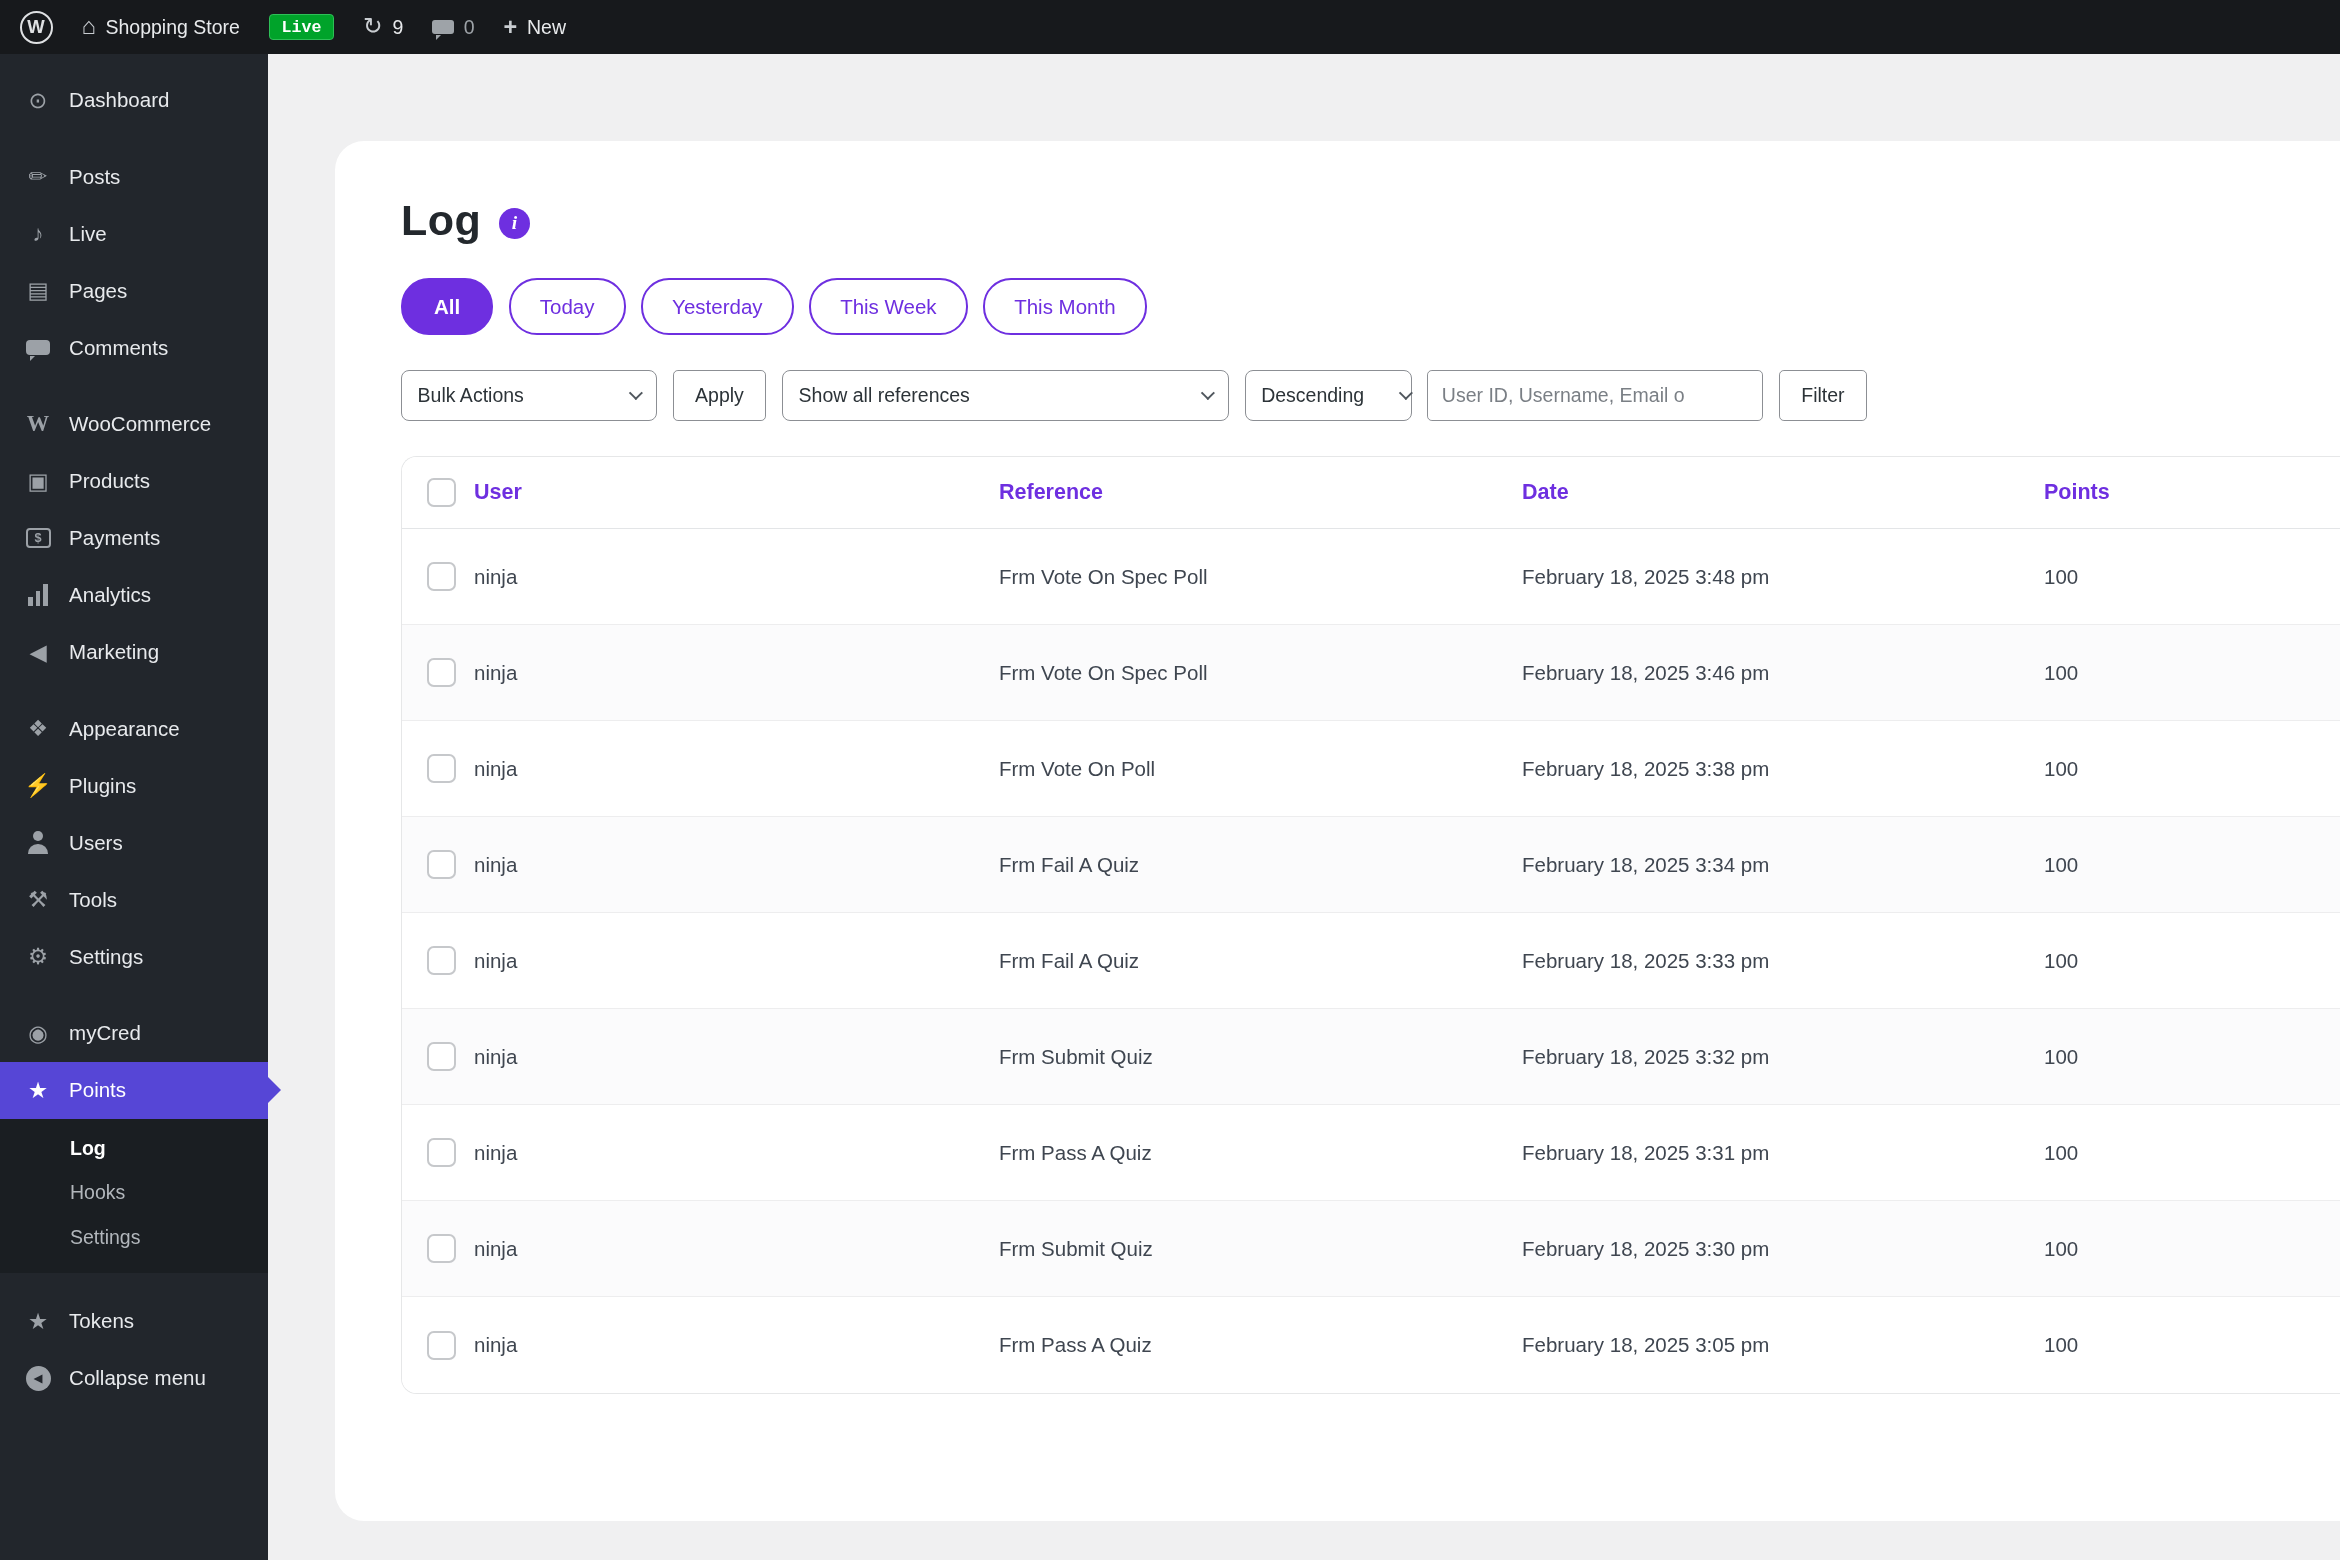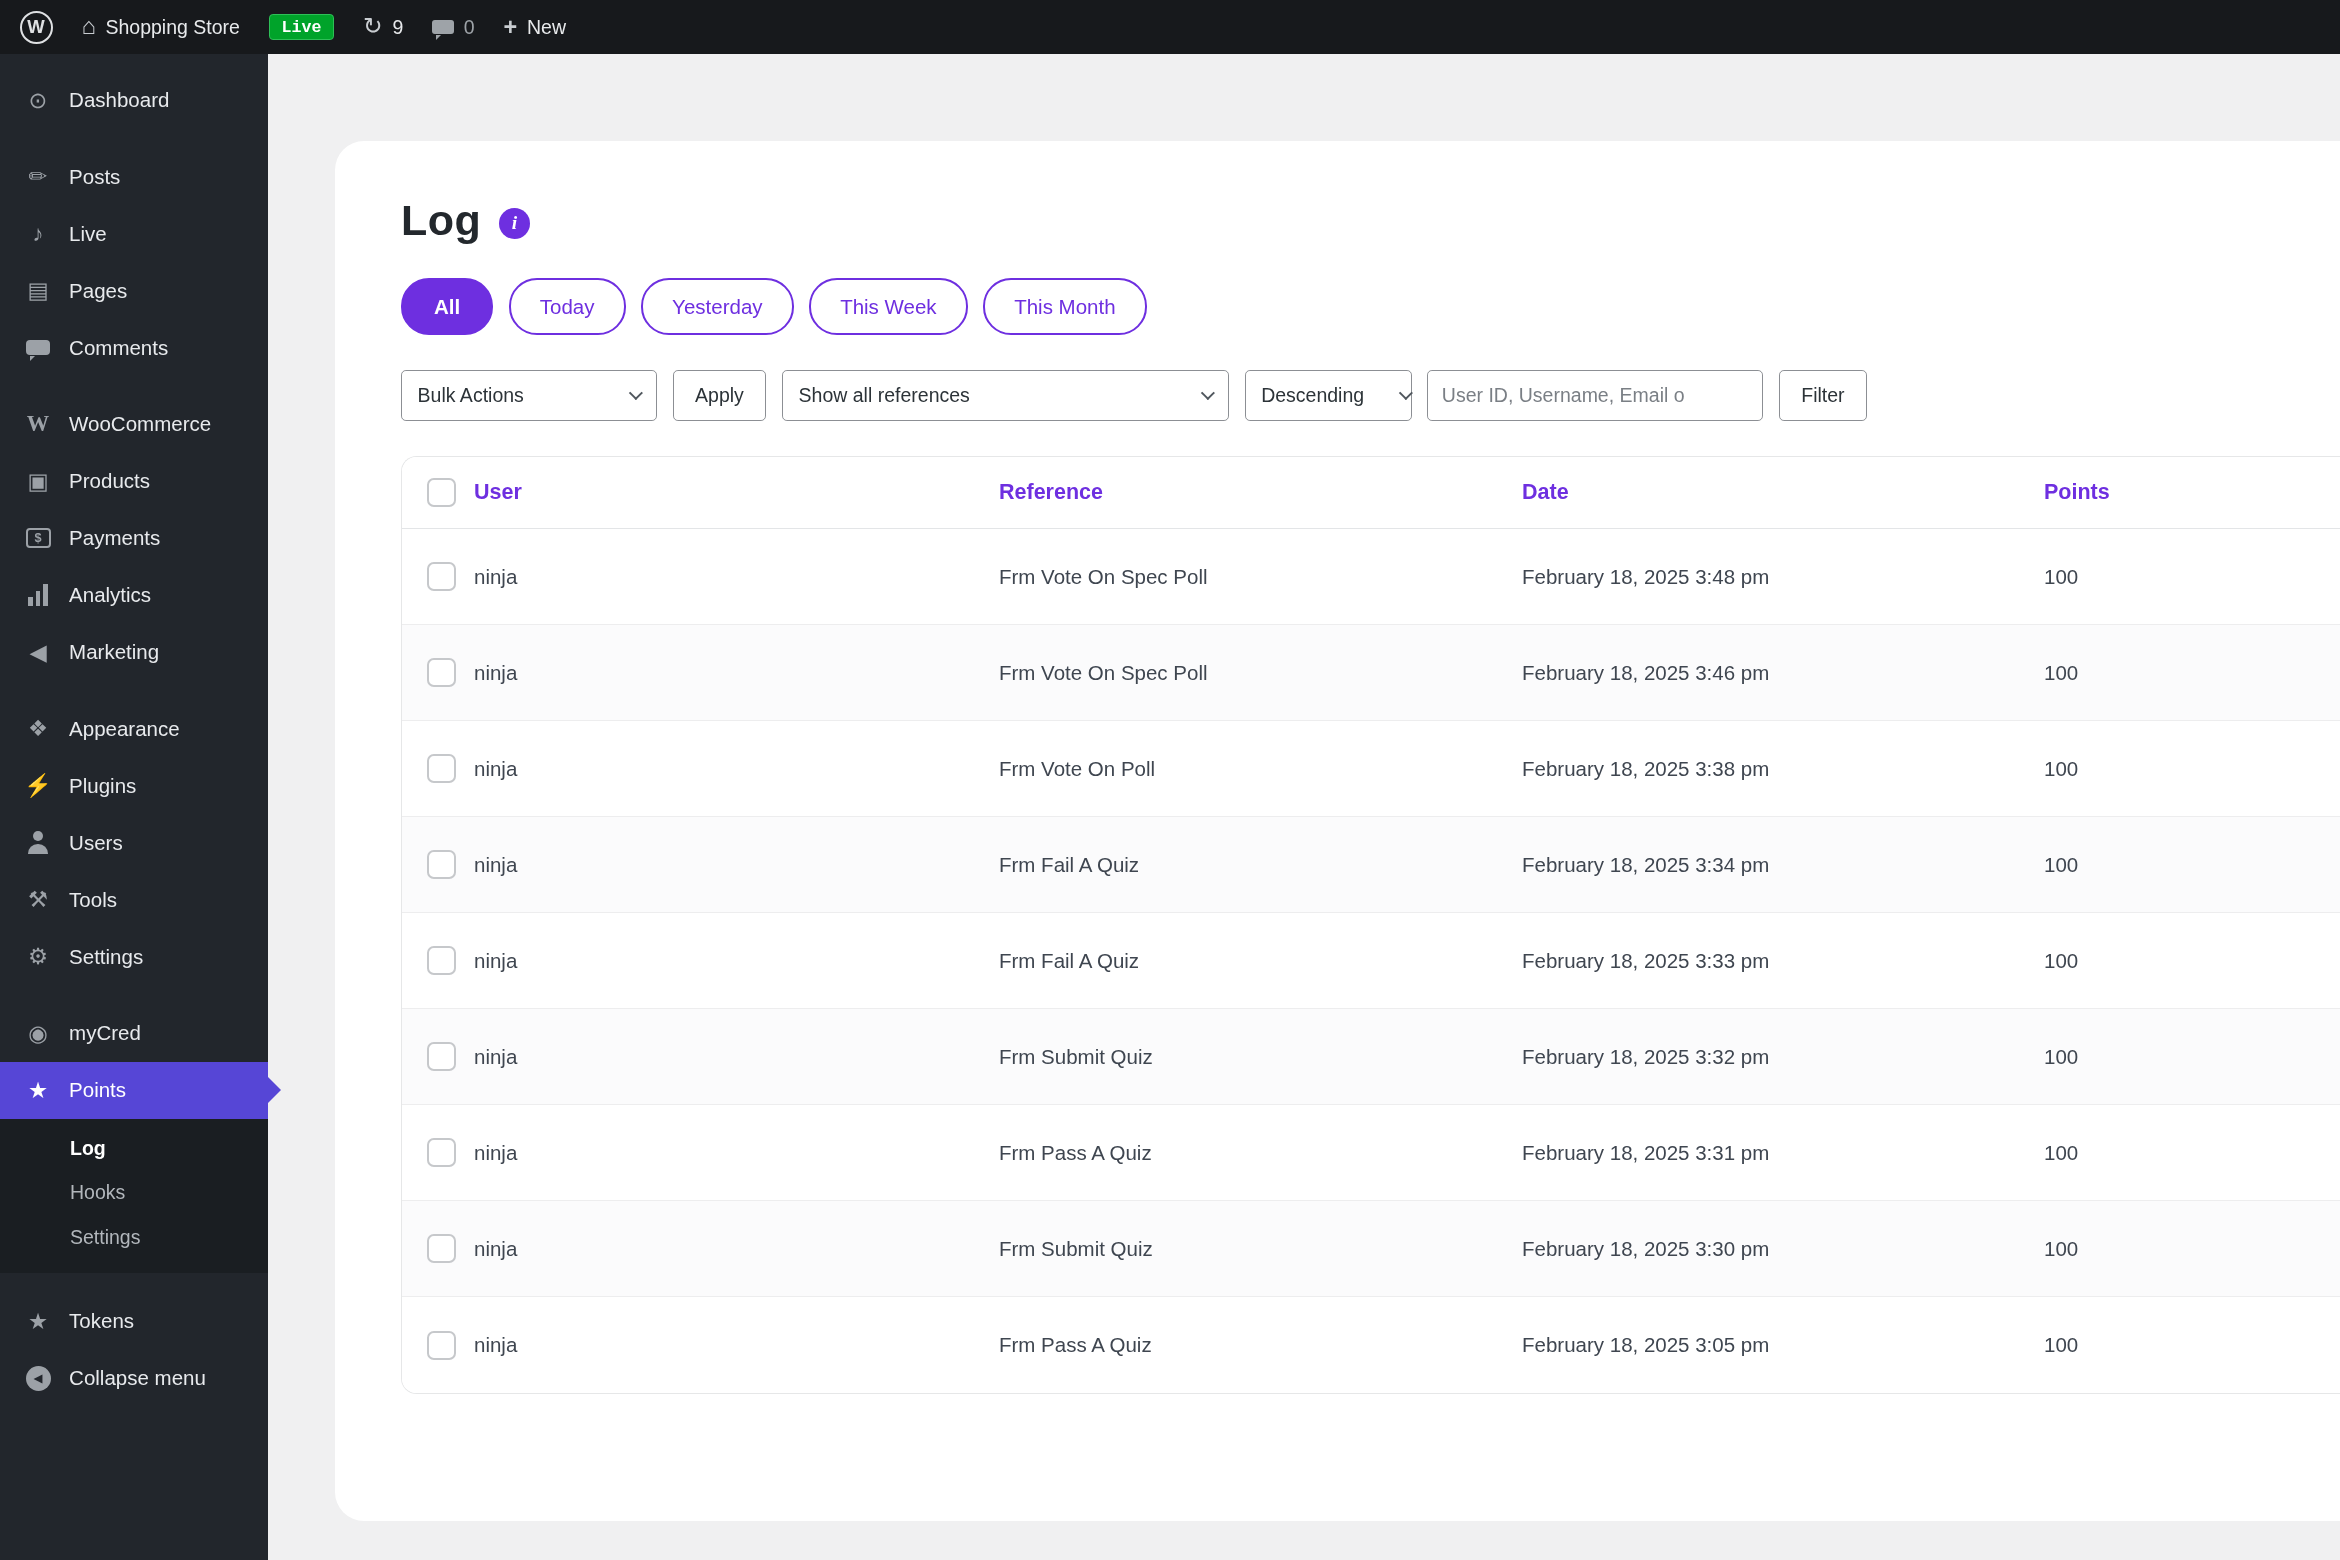--- a/index.html
+++ b/index.html
@@ -117,21 +117,21 @@
     height:57px;padding:8px 29px;border-radius:28px;display:inline-flex;align-items:center;
     font-size:20.5px;border:2px solid var(--accent);color:var(--accent);background:#fff;cursor:pointer;
   }
   .pill.active{background:var(--accent);color:#fff;font-weight:bold;padding:0 31px;}
 
   .controls{display:flex;align-items:center;gap:15.6px;margin-top:35px;}
   .ctl{
     height:51px;border:1px solid #8c8f94;border-radius:4.9px;background:#fff;
     display:inline-flex;align-items:center;font-size:19.5px;color:#2c3338;padding:0 15.6px;cursor:pointer;
   }
-  .fakeselect{justify-content:space-between;gap:37px;}
+  .fakeselect{justify-content:space-between;gap:37px;border-radius:8px;}
   .chev{
     width:9.8px;height:9.8px;border-right:2px solid #50575e;border-bottom:2px solid #50575e;
     transform:rotate(45deg);margin-top:-4.9px;flex:0 0 auto;
   }
   .w-bulk{width:256px;}
   .w-refs{width:447px;}
   .w-order{width:167px;}
   .btn{padding:0 21.5px;font-weight:normal;}
   .search-input{
     height:51px;width:336px;border:1px solid #8c8f94;border-radius:4.9px;background:#fff;

